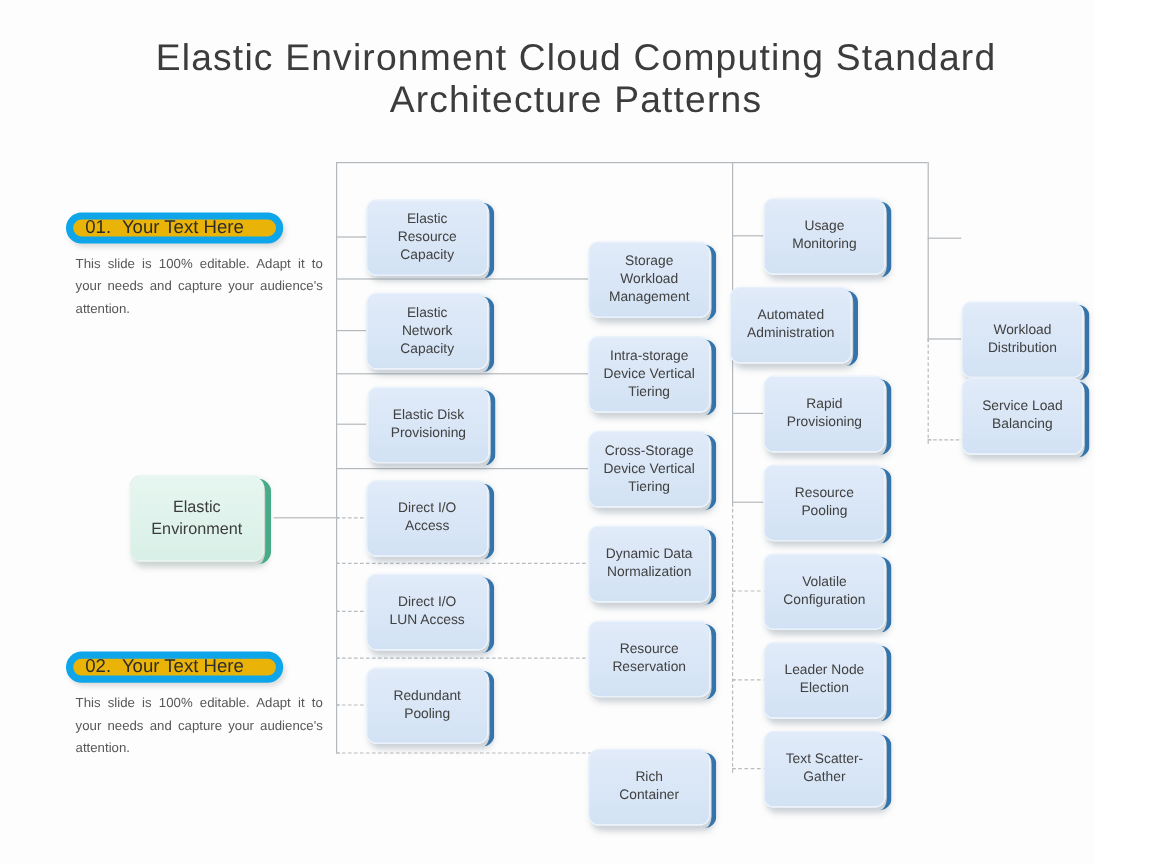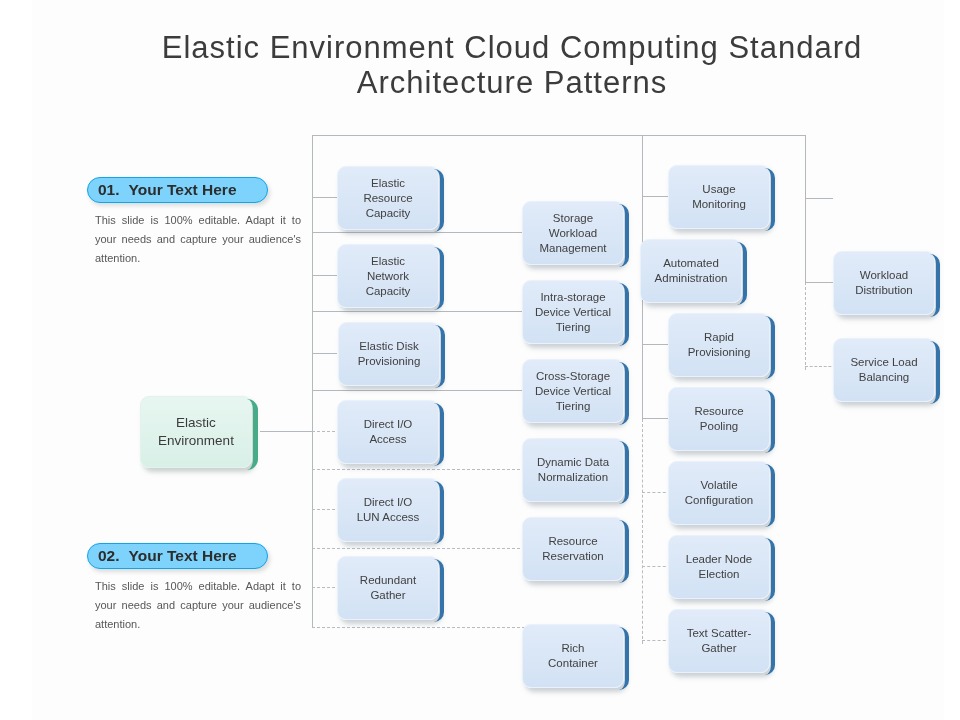--- a/index.html
+++ b/index.html
@@ -1,33 +1,32 @@
 <!DOCTYPE html>
 <html><head>
 <meta charset="utf-8">
 <style>
   html,body{margin:0;padding:0;background:#fff;}
   .slide{
     position:relative;width:912px;height:720px;overflow:hidden;
     background:#fdfdfd;
     font-family:"Liberation Sans",sans-serif;
-    margin-left:32px;
   }
   
   .title{
     position:absolute;top:30px;left:0;width:960px;text-align:center;
     color:#3c3c3c;font-size:31px;line-height:35px;font-weight:400;letter-spacing:1px;
   }
   
   .pill{
     position:absolute;left:55px;width:181px;height:26px;
-    background:#7dd3fc;border:1px solid #0ea5e9;border-radius:13px;
+    background:#eab308;border:6px solid #0ea5e9;border-radius:13px;
     box-shadow:2px 3px 4px rgba(0,0,0,0.13);
     display:flex;align-items:center;padding-left:10px;box-sizing:border-box;
-    color:#2d2d2d;font-size:15.5px;font-weight:bold;white-space:nowrap;
+    color:#2d2d2d;font-size:15.5px;font-weight:normal;white-space:nowrap;
   }
   .pill .num{margin-right:9px;}
   .note-body{
     position:absolute;left:63px;width:206px;
     color:#575757;font-size:11px;line-height:19px;text-align:justify;
   }
   
   .lnh{position:absolute;height:0;border-top:1px solid #b3b8bc;}
   .lnv{position:absolute;width:0;border-left:1px solid #b3b8bc;}
   .dash{border-top-style:dashed;border-left-style:dashed;border-color:#b7bcc0;}
@@ -138,21 +137,21 @@
   <div class="pbox" style="left:305px;top:400px">
       <span class="plbl">Direct I/O
 Access</span>
     </div>
   <div class="pbox" style="left:305px;top:478px">
       <span class="plbl">Direct I/O
 LUN Access</span>
     </div>
   <div class="pbox" style="left:305px;top:556px">
       <span class="plbl">Redundant
-Gather</span>
+Pooling</span>
     </div>
 
   <div class="pbox" style="left:490px;top:201px">
       <span class="plbl">Storage
 Workload
 Management</span>
     </div>
   <div class="pbox" style="left:490px;top:280px">
       <span class="plbl">Intra-storage
 Device Vertical
@@ -202,18 +201,18 @@
     </div>
   <div class="pbox" style="left:636px;top:609px">
       <span class="plbl">Text Scatter-
 Gather</span>
     </div>
 
   <div class="pbox" style="left:801px;top:251px">
       <span class="plbl">Workload
 Distribution</span>
     </div>
-  <div class="pbox" style="left:801px;top:338px">
+  <div class="pbox" style="left:801px;top:315px">
       <span class="plbl">Service Load
 Balancing</span>
     </div>
 
 </div>
 
 </body></html>

